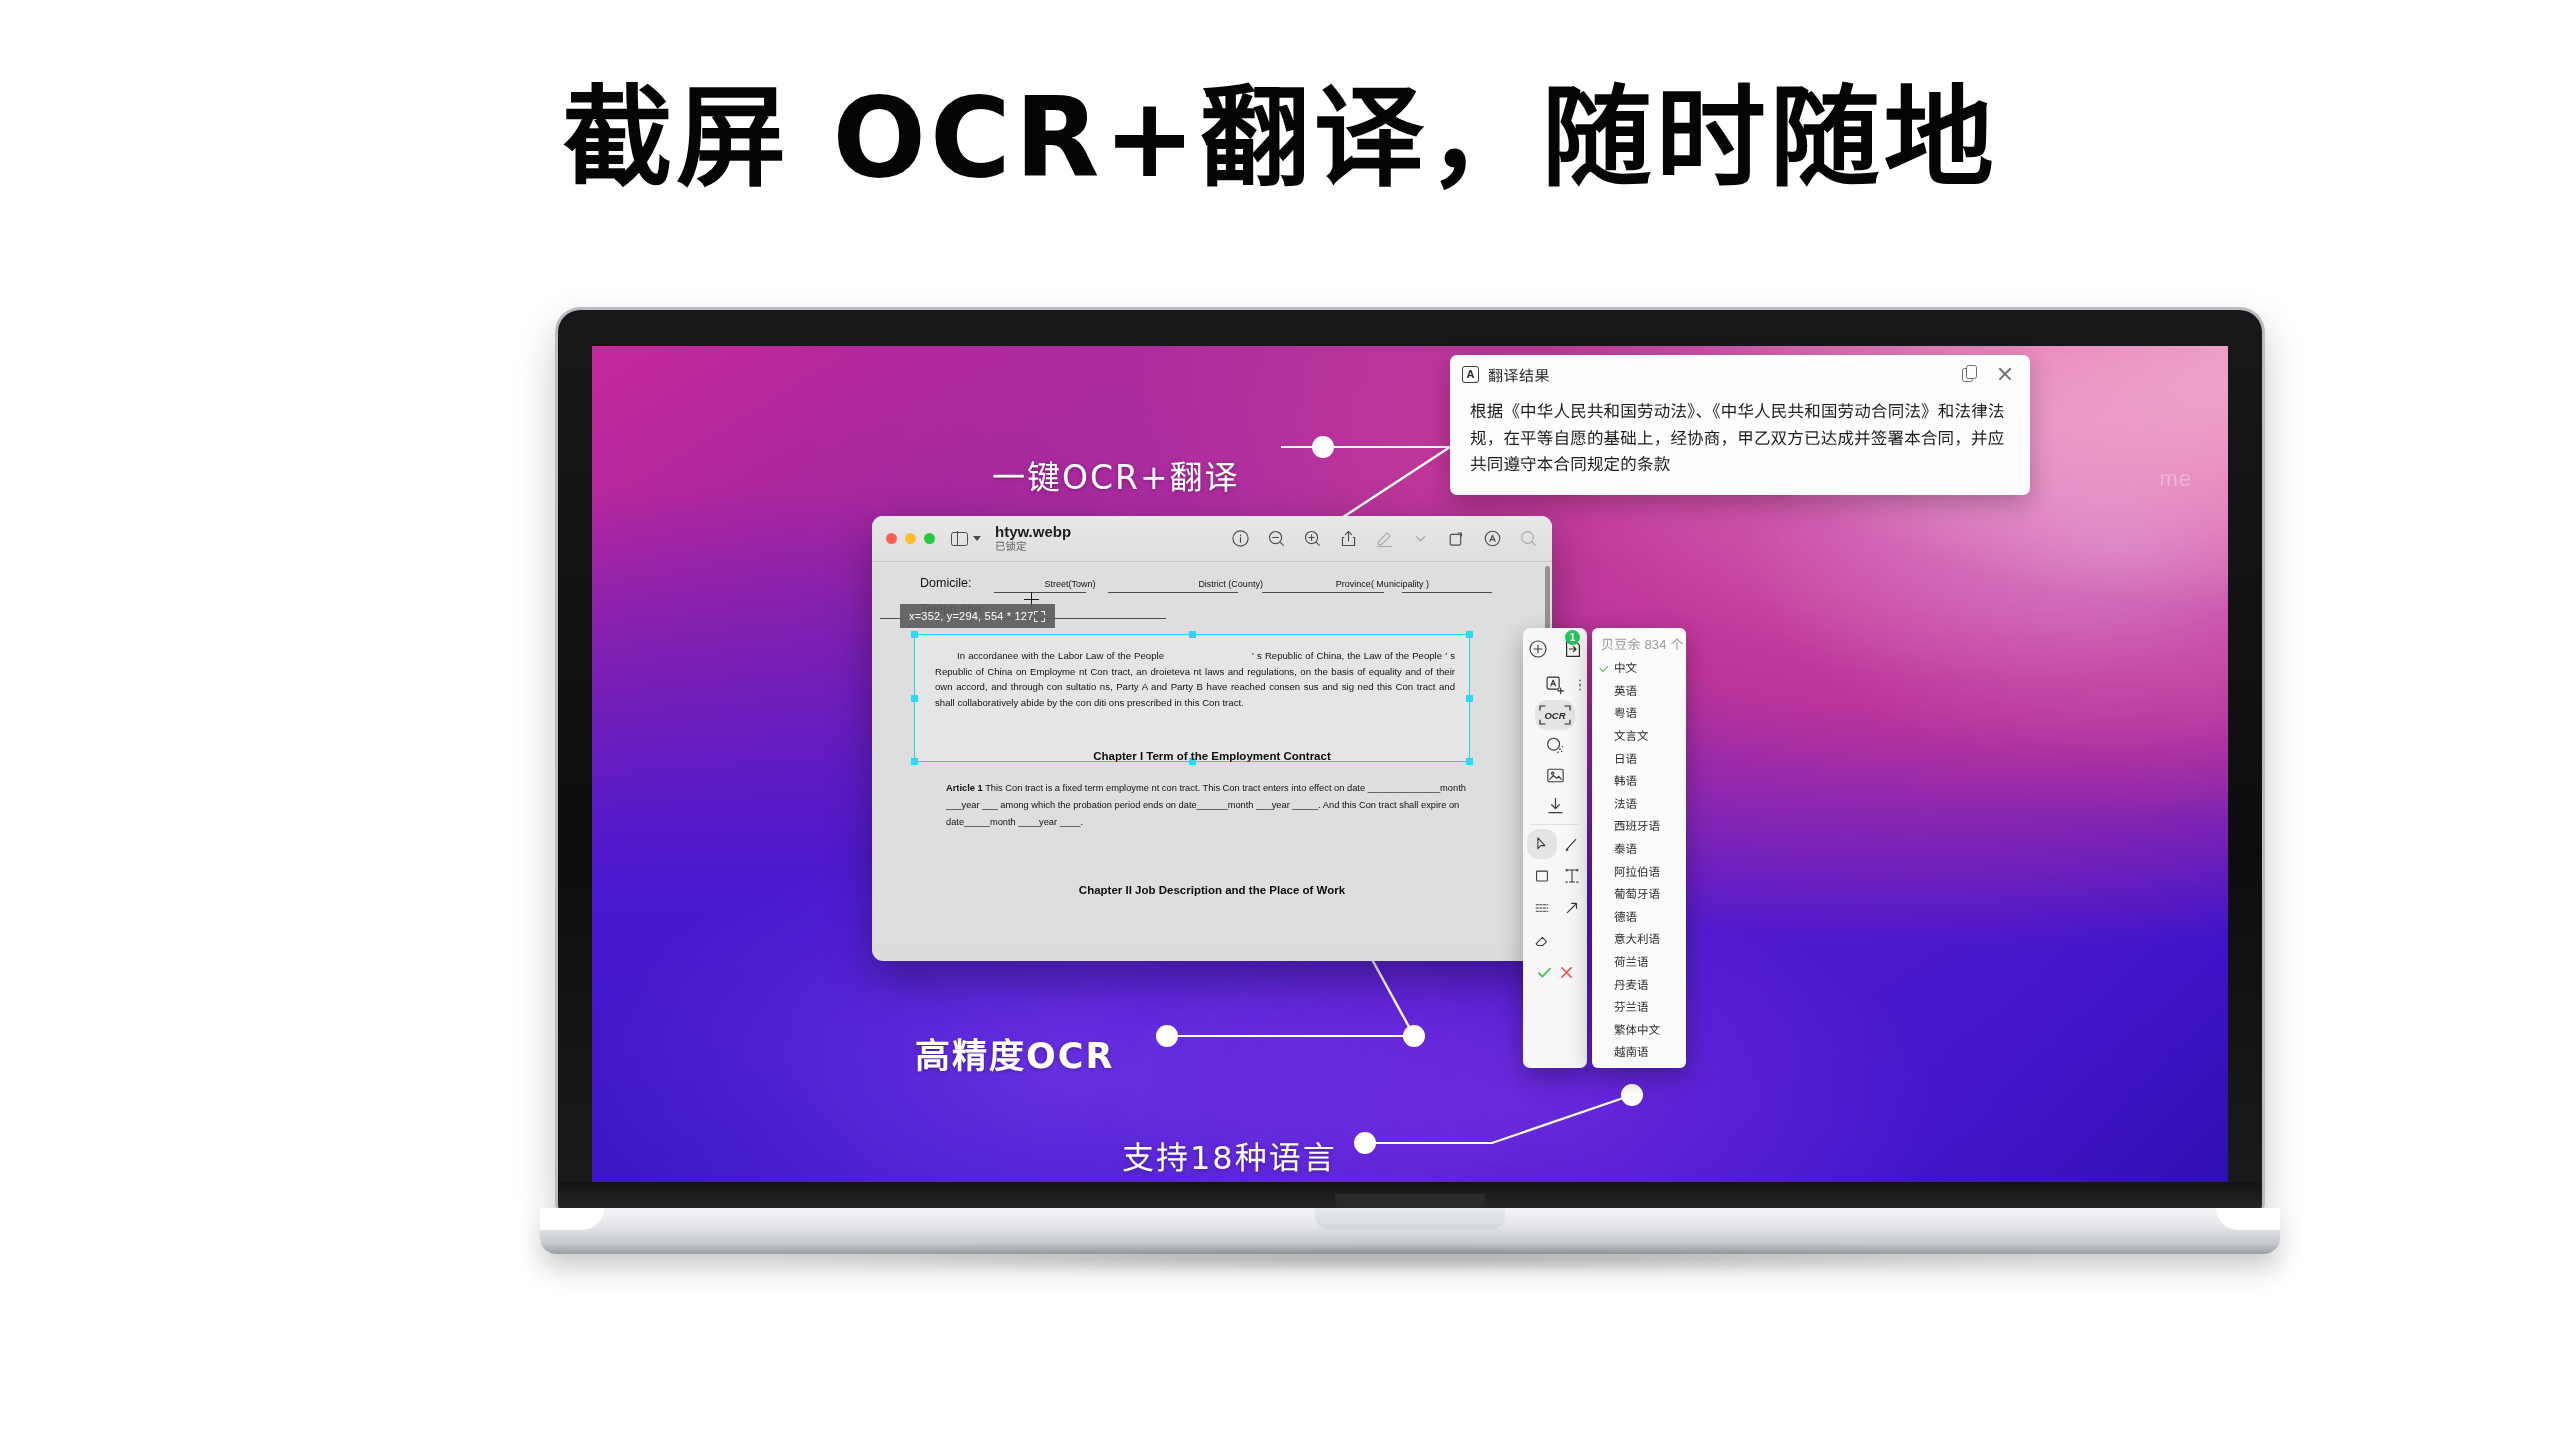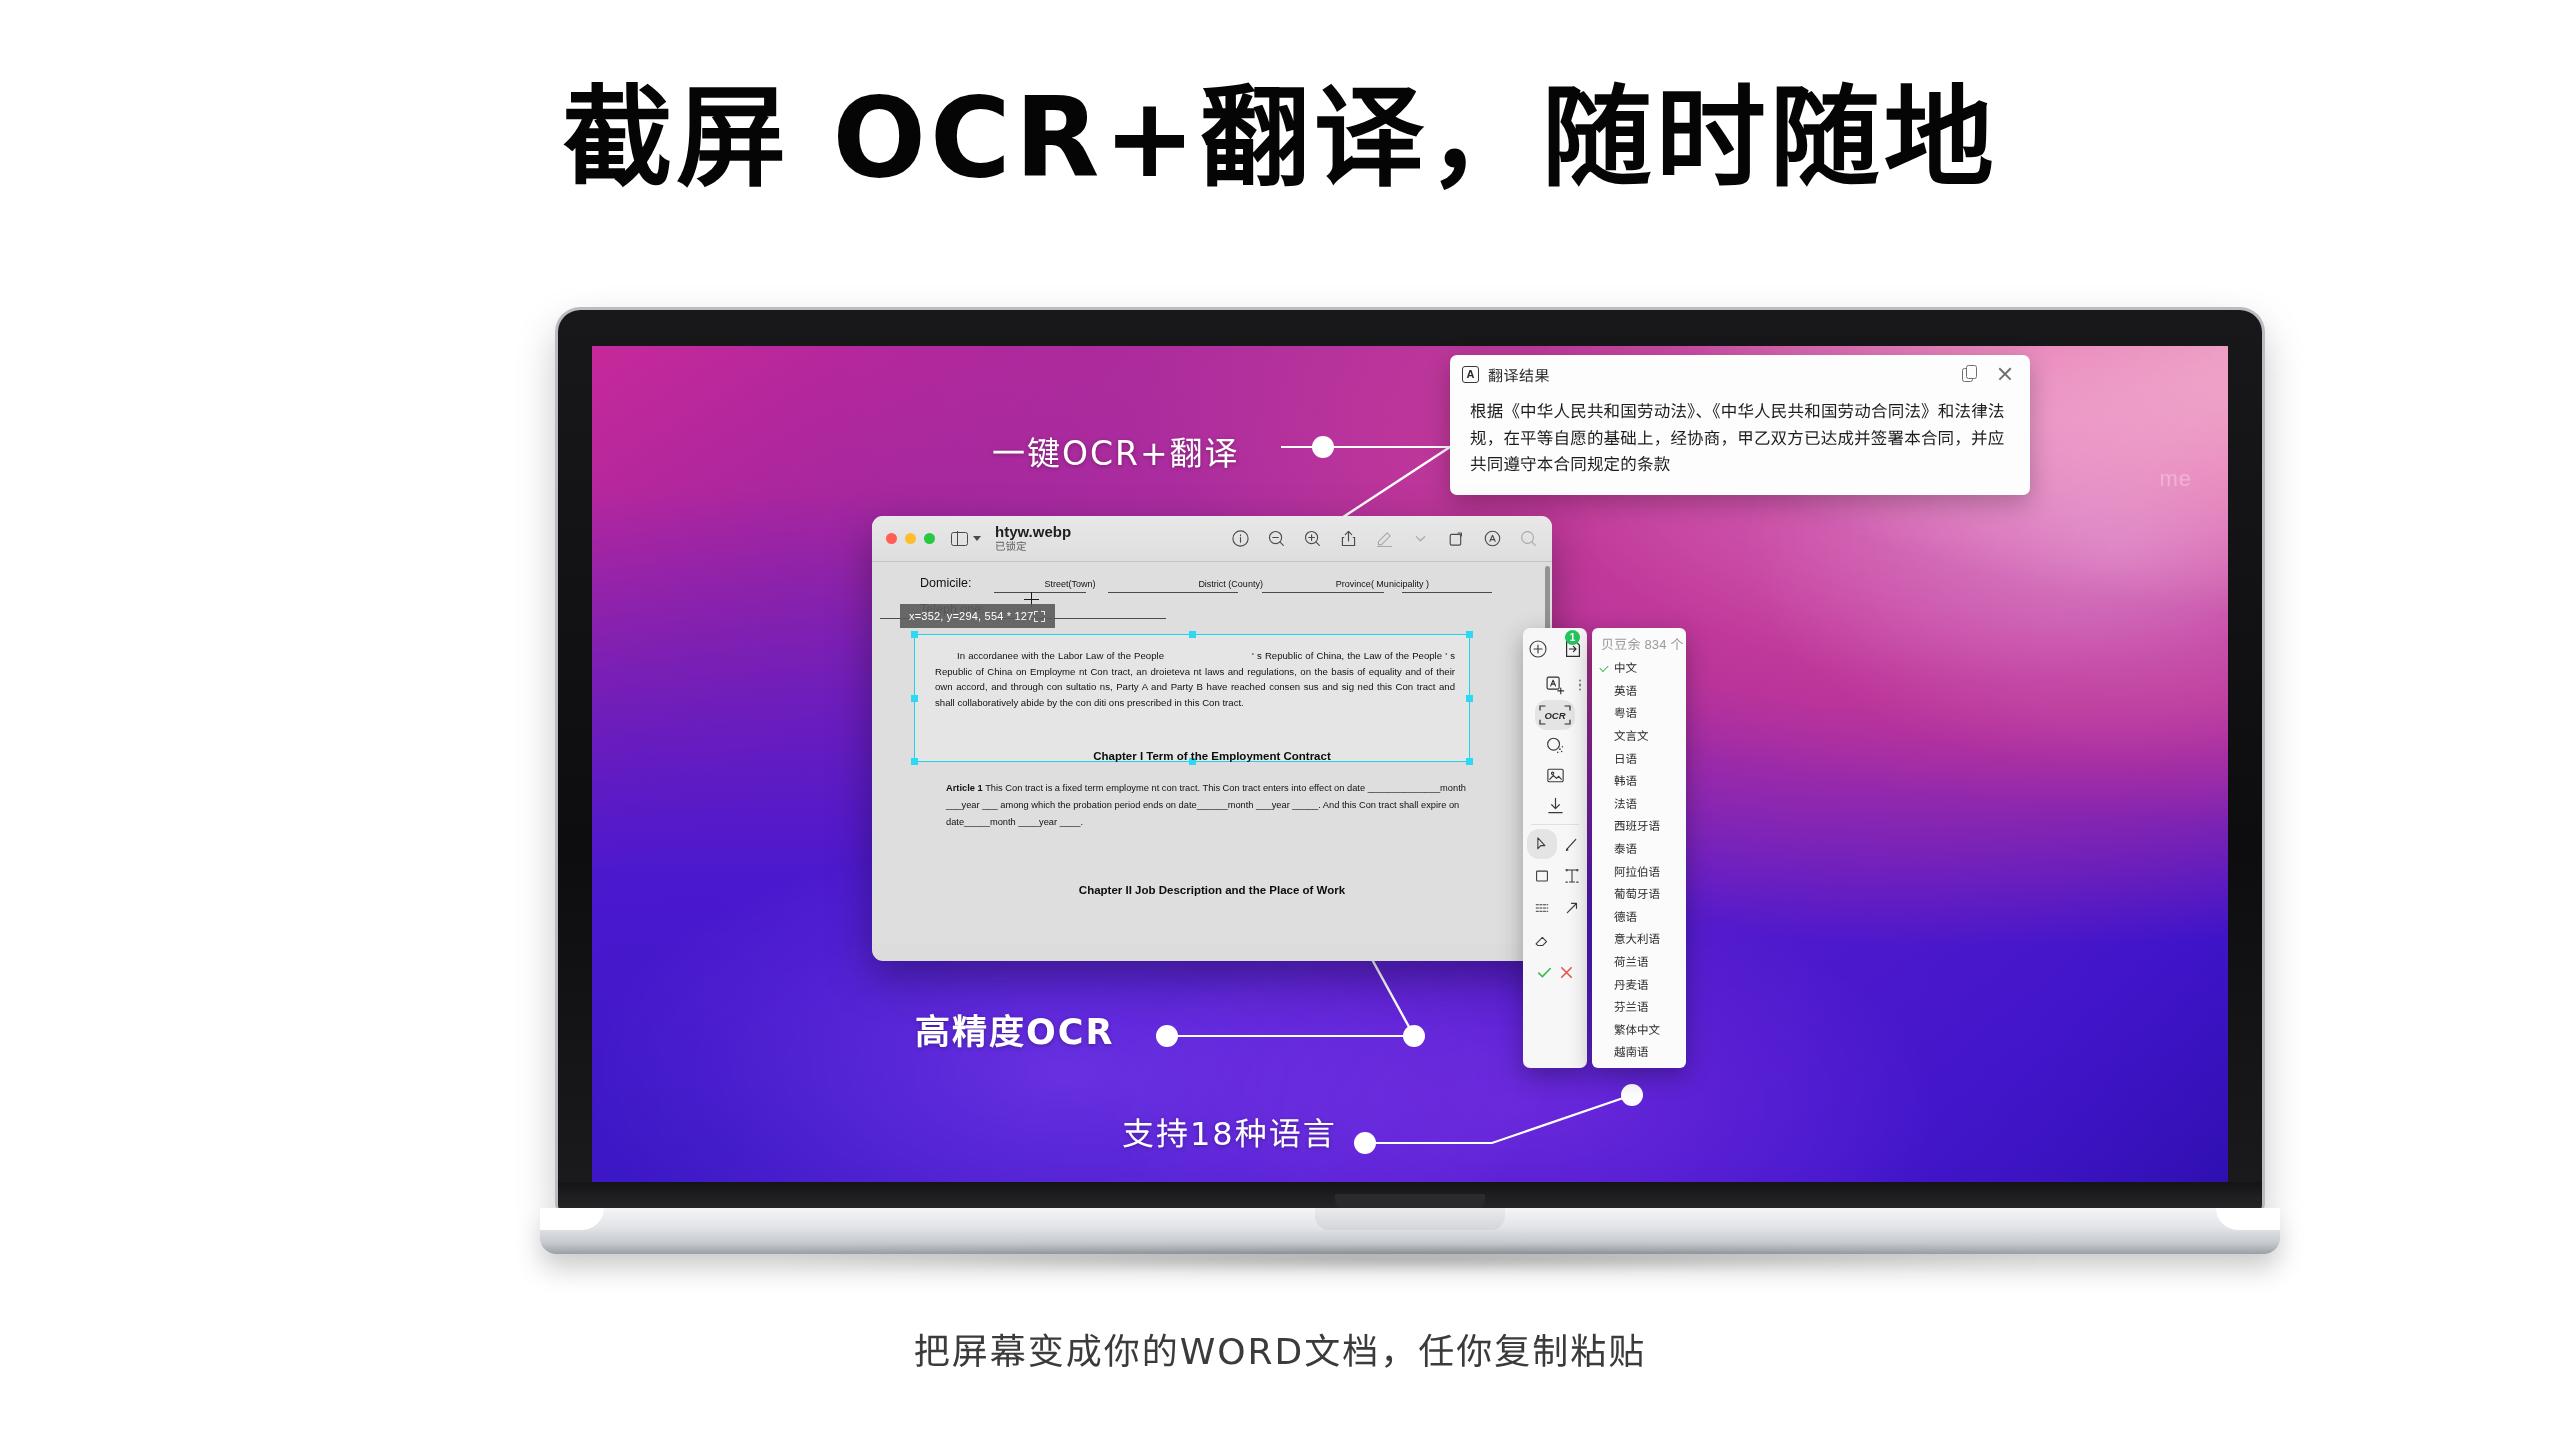--- a/index.html
+++ b/index.html
@@ -185,20 +185,21 @@
   
   .callout {
     position: absolute;
     font-family: "DejaVu Sans", "Liberation Sans", sans-serif;
     font-size: 33px;
     font-weight: 500;
     color: #ffffff;
     letter-spacing: 2px;
     white-space: nowrap;
     text-shadow: 0 1px 4px rgba(0,0,0,.30);
+    margin-top: 24px;
   }
   .callout.c1 { left: 992px; top: 427px; }
   .callout.c2 { left: 915px; top: 1003px; font-weight: 600; font-size: 35px; }
   .callout.c3 { left: 1122px; top: 1108px; font-weight: 500; font-size: 32px; }
 
   
   #translate-panel {
     position: absolute;
     left: 1450px;
     top: 355px;
@@ -891,15 +892,14 @@
         </div>
         <div class="lp-item">
           <span>繁体中文</span>
         </div>
         <div class="lp-item">
           <span>越南语</span>
         </div>
       </div>
   </div>
 
-  <div class="footline">把屏幕变成你的WORD文档，任你复制粘贴</div>
 
 </div>
 
 </body></html>

